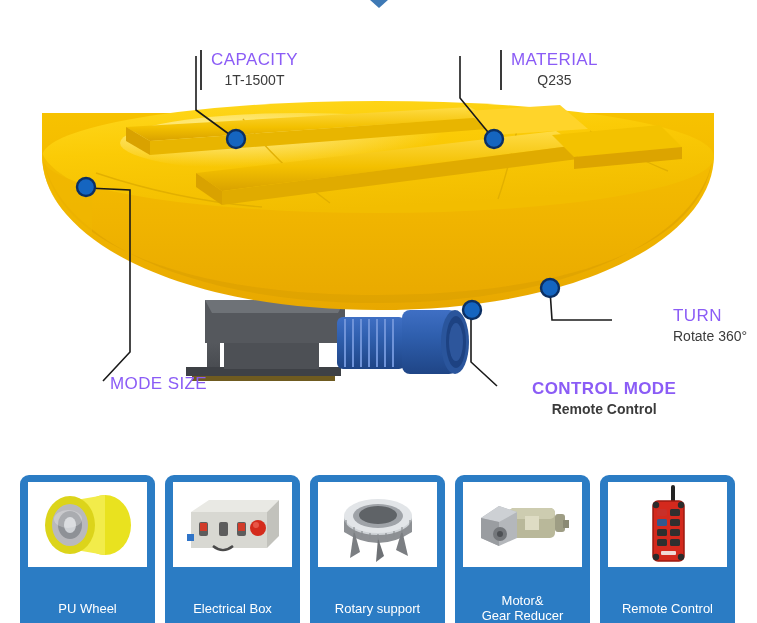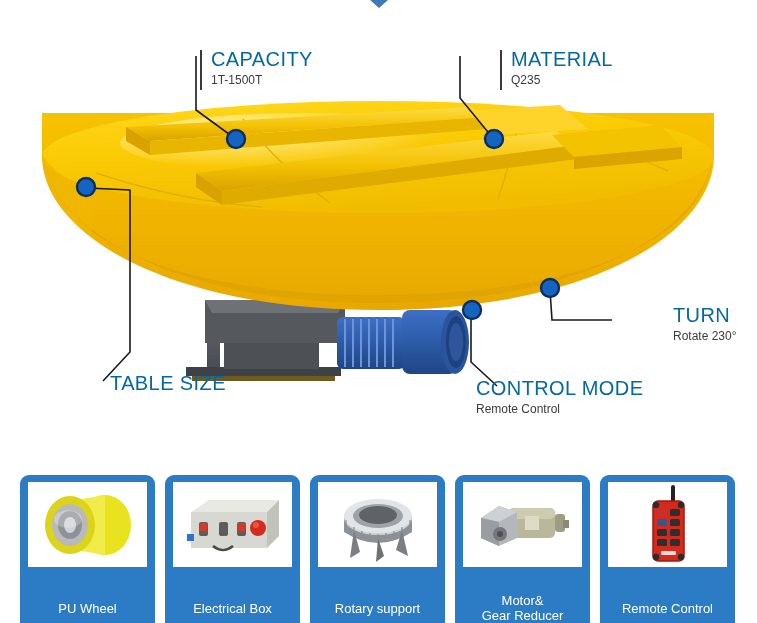--- a/index.html
+++ b/index.html
@@ -12,24 +12,24 @@
 
   
   .top-arrow{position:absolute;left:360px;top:-9px;width:38px;height:22px;}
 
   
   .machine{position:absolute;left:0;top:95px;width:757px;height:310px;}
 
   
   .callout{position:absolute;}
   .callout .title{
-    color:#0369a1;font-size:20px;letter-spacing:.4px;line-height:19px;white-space:nowrap;
+    color:#8b5cf6;font-size:17px;letter-spacing:.4px;line-height:19px;white-space:nowrap;
   }
   .callout .value{
-    color:#3b3b3b;font-size:12px;line-height:20px;white-space:nowrap;margin-top:1px;
+    color:#3b3b3b;font-size:14px;line-height:20px;white-space:nowrap;margin-top:1px;text-align:center;
   }
   .callout.bar{padding-left:9px;border-left:2px solid #3a3a3a;}
   .lead{position:absolute;left:0;top:0;width:757px;height:470px;pointer-events:none;}
 
   
   .cards{position:absolute;left:20px;top:475px;width:720px;height:135px;display:flex;gap:10px;}
   .card{
     width:135px;height:174px;background:#2b7cc4;border-radius:9px;
     display:flex;flex-direction:column;align-items:center;
     padding-top:7px;box-sizing:border-box;
@@ -174,31 +174,31 @@
     <div class="title">CAPACITY</div>
     <div class="value">1T-1500T</div>
   </div>
 
   <div class="callout bar" style="left:464px;top:50px;margin-left:36px;">
     <div class="title">MATERIAL</div>
     <div class="value">Q235</div>
   </div>
 
   <div class="callout" style="left:110px;top:374px;">
-    <div class="title">TABLE SIZE</div>
-  </div>
-
-  <div class="callout" style="left:476px;top:379px;">
+    <div class="title">MODE SIZE</div>
+  </div>
+
+  <div class="callout" style="left:532px;top:379px;font-weight:bold;">
     <div class="title">CONTROL MODE</div>
     <div class="value">Remote Control</div>
   </div>
 
   <div class="callout" style="left:629px;top:306px;margin-left:44px;">
     <div class="title">TURN</div>
-    <div class="value">Rotate 230°</div>
+    <div class="value">Rotate 360°</div>
   </div>
 
   <div class="cards">
 
     <div class="card">
       <div class="thumb">
         <svg width="105" height="72" viewBox="0 0 105 72">
           <ellipse cx="70" cy="36" rx="26" ry="30" fill="#e9e21f"></ellipse>
           <path d="M35 12 L70 6 L70 66 L35 60 Z" fill="#f2ec4a"></path>
           <ellipse cx="35" cy="36" rx="25" ry="29" fill="#dcd41a"></ellipse>

